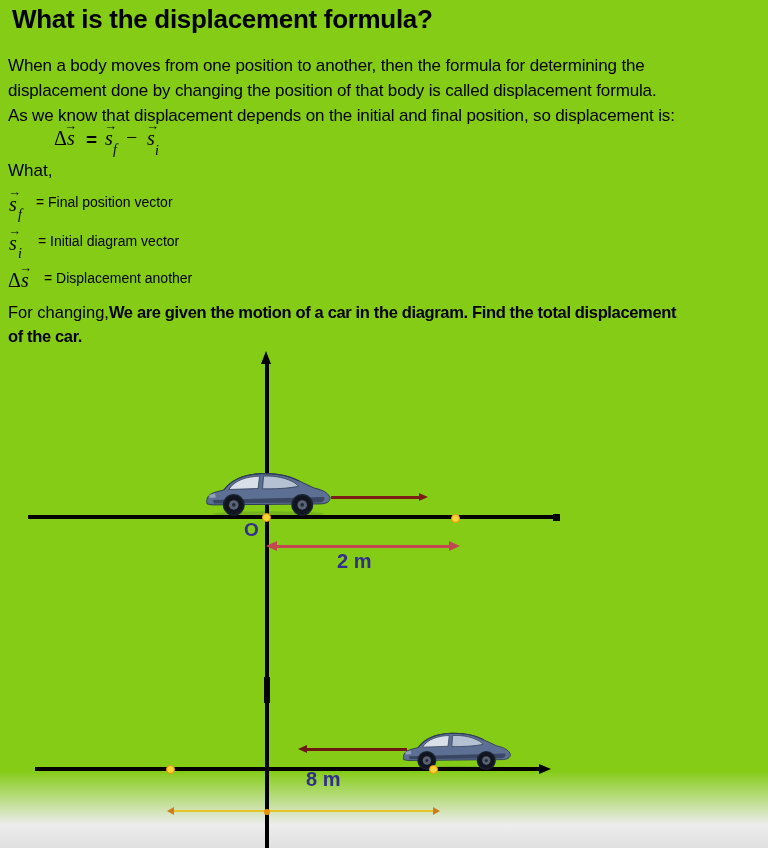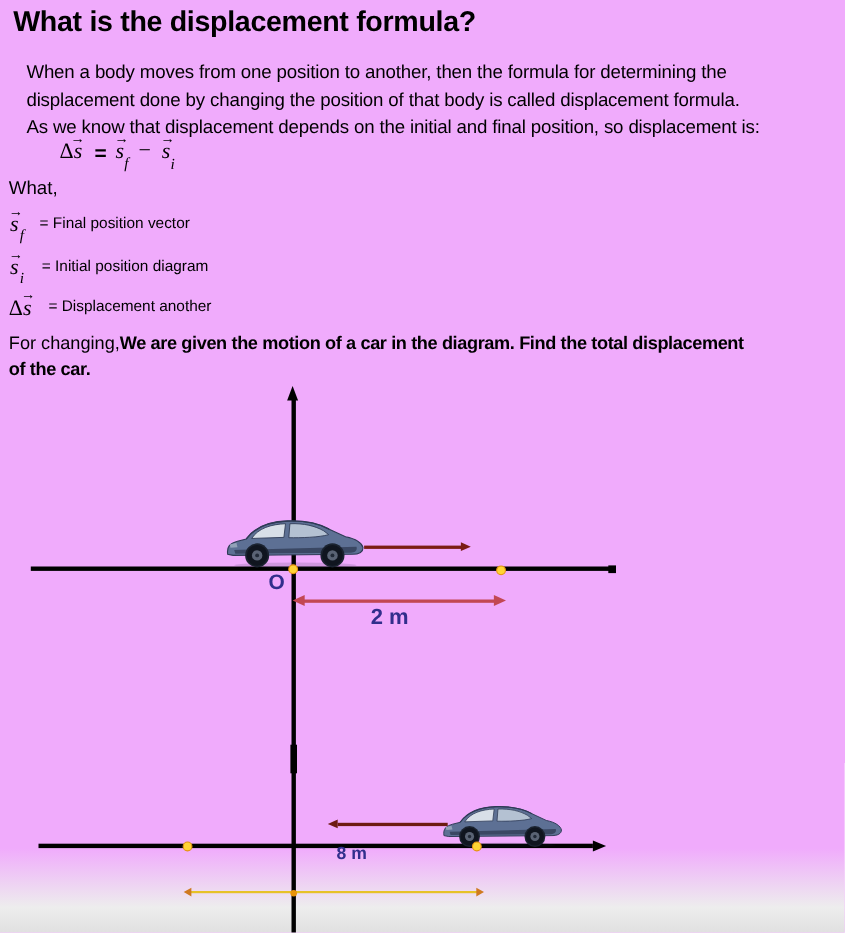--- a/index.html
+++ b/index.html
@@ -1,21 +1,21 @@
 <!DOCTYPE html>
 <html><head>
 <meta charset="utf-8">
 <style>
   html,body{margin:0;padding:0;background:#fff;}
-  #page{position:relative;width:768px;height:848px;background:#f0abfc;overflow:hidden;
+  #page{position:relative;width:768px;height:848px;background:#84cc16;overflow:hidden;
         font-family:"Liberation Sans",sans-serif;color:#000;}
   .abs{position:absolute;}
   
   .title{left:12px;top:4px;font-size:26px;font-weight:bold;letter-spacing:-0.3px;white-space:nowrap;}
-  .bodyline{font-size:17px;letter-spacing:-0.15px;white-space:nowrap;margin-left:16px;}
+  .bodyline{font-size:17px;letter-spacing:-0.15px;white-space:nowrap;}
   .where{left:8px;top:161px;font-size:17px;}
   
   .m-serif{font-family:"Liberation Serif",serif;font-style:italic;}
   .m-up{font-family:"Liberation Serif",serif;font-style:normal;}
   .m-arrow{font-size:13px;font-family:"Liberation Sans",sans-serif;}
   .m-s{font-size:20px;}
   .m-sub{font-size:14px;}
   .m-eq{font-size:19px;font-weight:bold;}
   .m-minus{font-size:20px;font-family:"Liberation Serif",serif;}
   .def-text{font-size:14px;white-space:nowrap;}
@@ -60,21 +60,21 @@
   <div>
     <span class="abs m-arrow" style="left:8px;top:184px">→</span>
     <span class="abs m-serif m-s" style="left:9px;top:193px">s</span>
     <span class="abs m-serif m-sub" style="left:18px;top:207px">f</span>
     <span class="abs def-text" style="left:36px;top:194px">= Final position vector</span>
   </div>
   <div>
     <span class="abs m-arrow" style="left:8px;top:223px">→</span>
     <span class="abs m-serif m-s" style="left:9px;top:232px">s</span>
     <span class="abs m-serif m-sub" style="left:18px;top:246px">i</span>
-    <span class="abs def-text" style="left:38px;top:233px">= Initial position diagram</span>
+    <span class="abs def-text" style="left:38px;top:233px">= Initial diagram vector</span>
   </div>
   <div>
     <span class="abs m-arrow" style="left:19px;top:260px">→</span>
     <span class="abs m-up m-s" style="left:8px;top:269px">Δ</span>
     <span class="abs m-serif m-s" style="left:21px;top:269px">s</span>
     <span class="abs def-text" style="left:44px;top:270px">= Displacement another</span>
   </div>
 
   <div class="abs" style="left:8px;top:303px;white-space:nowrap">
     <span class="ex-normal">For changing,</span><span class="ex-bold">We are given the motion of a car in the diagram. Find the total displacement</span>
@@ -147,16 +147,16 @@
     <div class="abs" style="left:307px;top:748px;width:100px;height:2.6px;background:#6d1a12"></div>
     <div class="abs tri" style="left:298px;top:745.2px;border-top:4.2px solid transparent;border-bottom:4.2px solid transparent;border-right:9px solid #6d1a12"></div>
 
     <div class="abs dot" style="left:166px;top:764.5px"></div>
     <div class="abs dot" style="left:429px;top:764.5px"></div>
 
     <div class="abs" style="left:170px;top:809.6px;width:267px;height:2.8px;background:#e6c227"></div>
     <div class="abs tri" style="left:167px;top:807px;border-top:4px solid transparent;border-bottom:4px solid transparent;border-right:7px solid #cf7a20"></div>
     <div class="abs tri" style="left:433px;top:807px;border-top:4px solid transparent;border-bottom:4px solid transparent;border-left:7px solid #cf7a20"></div>
     <div class="abs" style="left:263.5px;top:808.5px;width:6px;height:6px;border-radius:50%;background:#e8930a"></div>
-    <div class="abs navy" style="left:306px;top:768px;font-size:16px">8 m</div>
+    <div class="abs navy" style="left:306px;top:768px;font-size:20px">8 m</div>
 
   </div>
 </div>
 
 </body></html>

